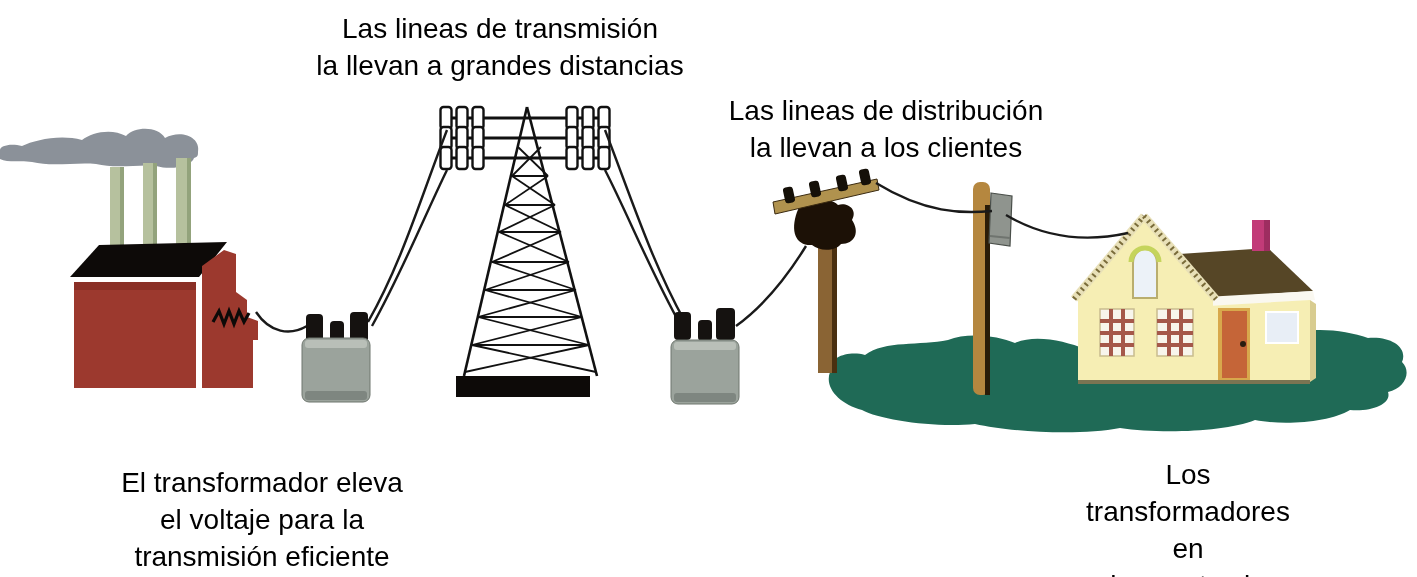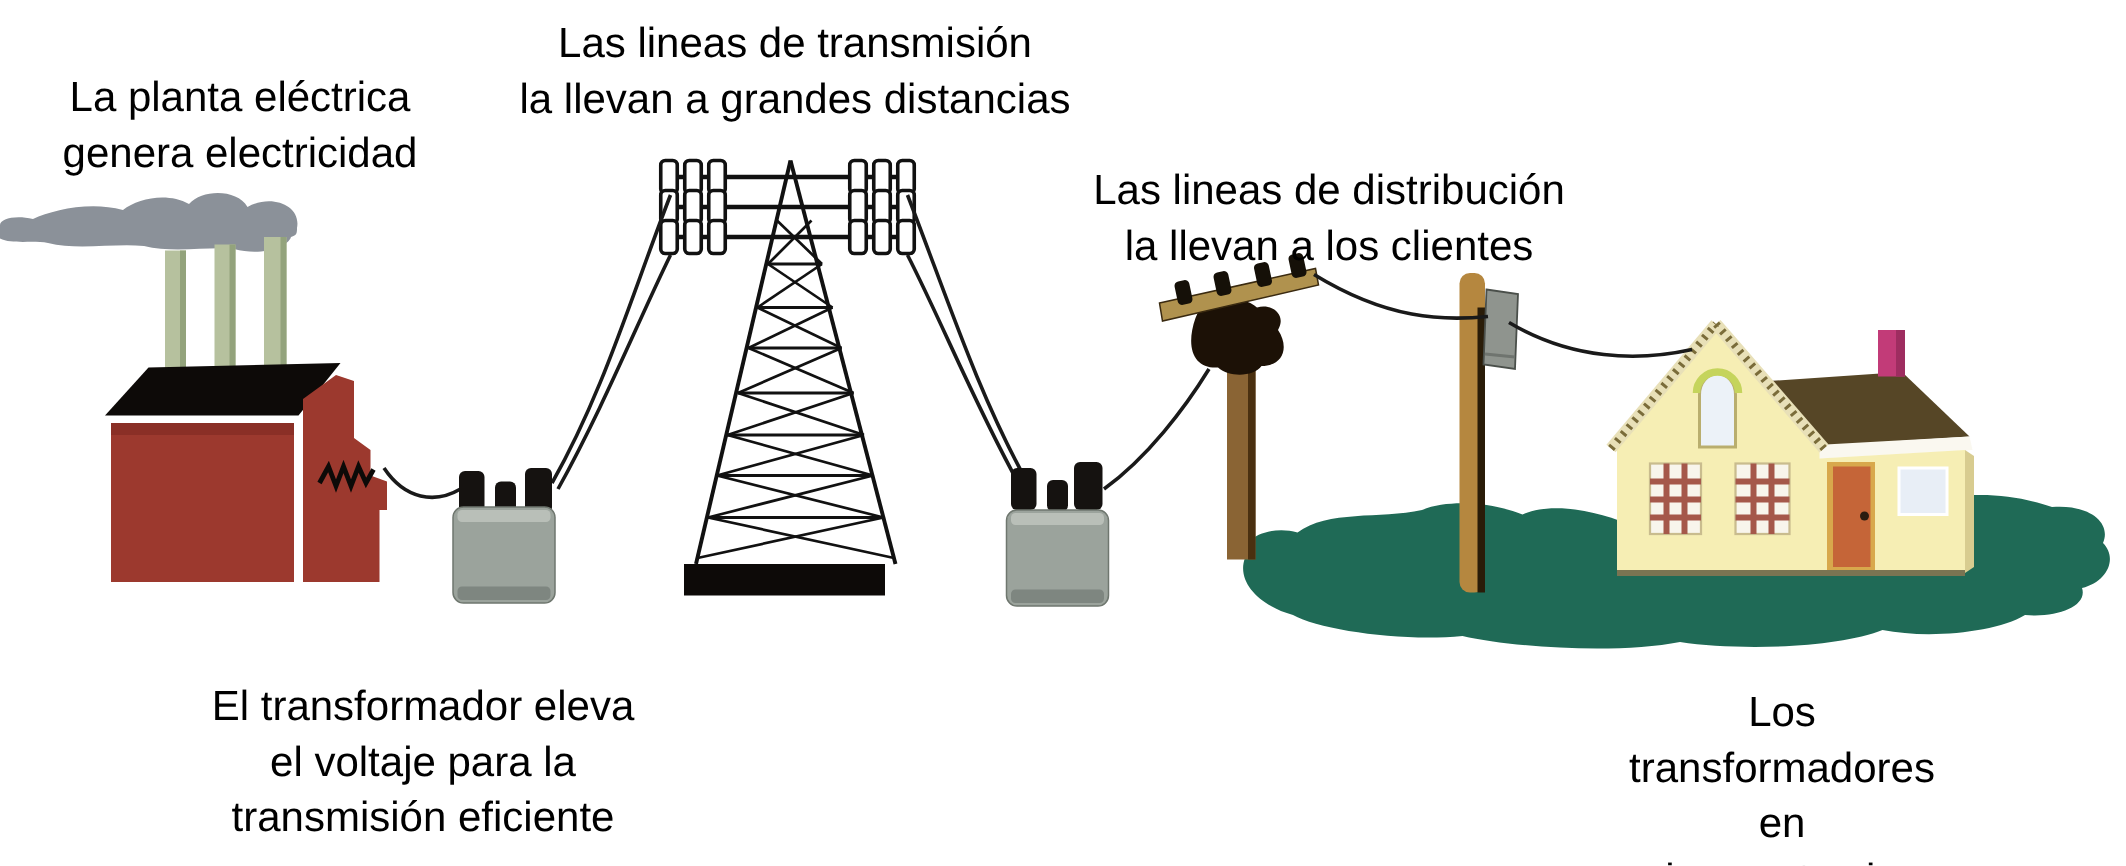--- a/index.html
+++ b/index.html
@@ -230,30 +230,28 @@
 
       <rect x="1078" y="380" width="232" height="4" fill="#7a7452"></rect>
     </g>
 
     <g fill="none" stroke="#1a1a1a" stroke-width="2.4">
       <path d="M876,183 C925,213 962,214 992,211"></path>
       <path d="M1006,215 C1048,240 1092,241 1128,233"></path>
     </g>
   </svg>
 
-  <div class="caption" style="left:160px; top:46px;">La planta eléctrica
-genera electricidad</div>
-
-  <div class="caption" style="left:530px; top:10px;">Las lineas de transmisión
+
+  <div class="caption" style="left:500px; top:10px;">Las lineas de transmisión
 la llevan a grandes distancias</div>
 
-  <div class="caption" style="left:886px; top:108px;text-align:center;">Las lineas de distribución
+  <div class="caption" style="left:886px; top:92px;text-align:center;">Las lineas de distribución
 la llevan a los clientes</div>
 
-  <div class="caption" style="left:262px; top:452px;margin-left:20px;">El transformador eleva
+  <div class="caption" style="left:262px; top:464px;">El transformador eleva
 el voltaje para la
 transmisión eficiente</div>
 
 
   <div class="caption" style="left:1188px; top:456px;">Los transformadores en
 los postes lo reducen más
 para un consumo seguro</div>
 </div>
 
 </body></html>

